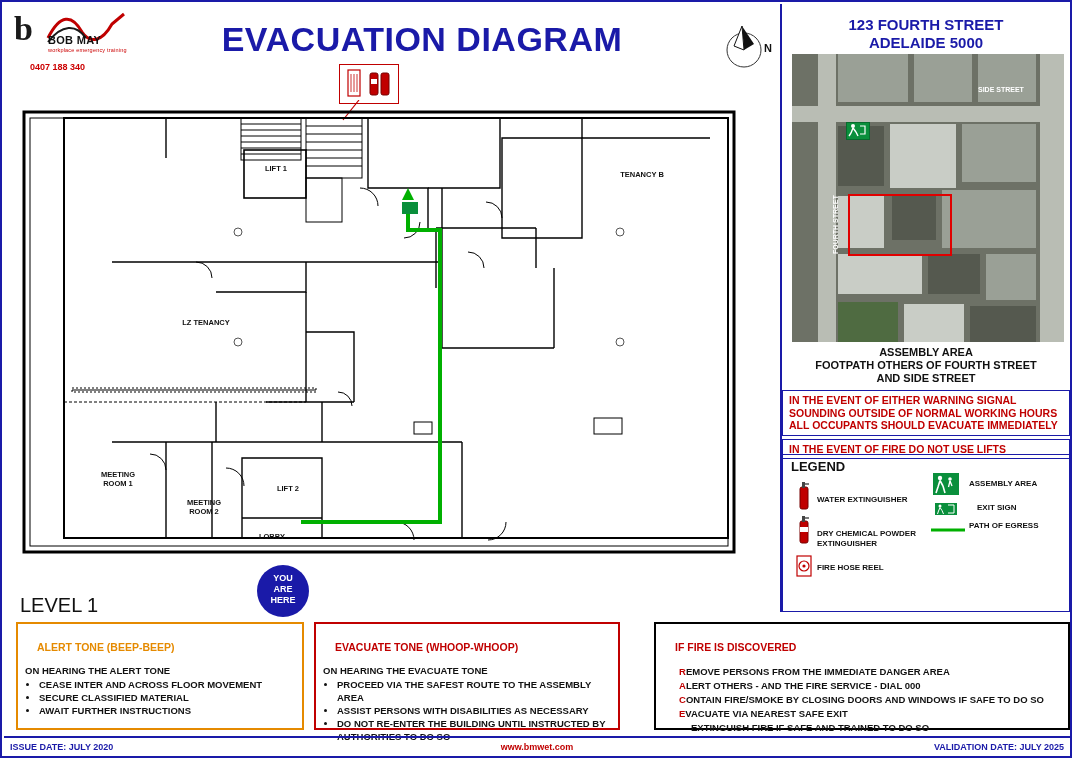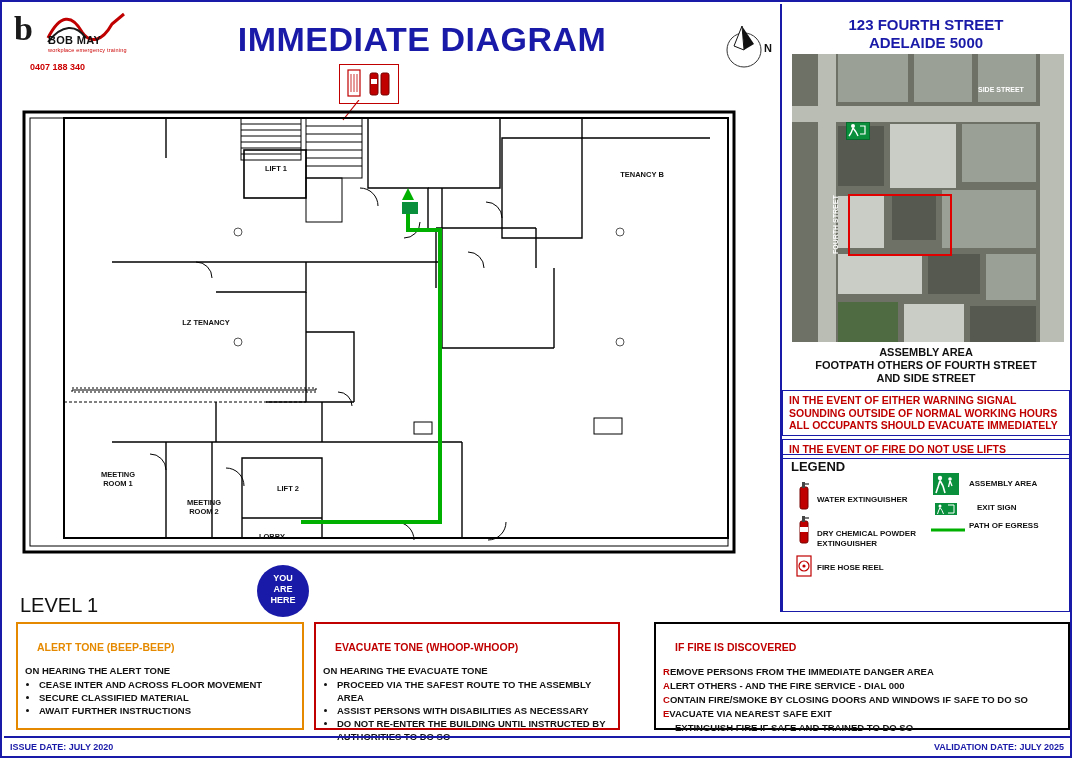--- a/index.html
+++ b/index.html
@@ -62,21 +62,21 @@
   .box p{margin:2px 0 0 0;font-size:9.5px;font-weight:bold;color:#111;}
   .box ul{margin:2px 0 0 0;padding-left:14px;}
   .box li{font-size:9.5px;font-weight:bold;color:#111;line-height:13px;}
 
   #alert-box{left:14px;top:620px;width:288px;height:108px;border:2px solid #e58a00;padding:5px 7px;}
   #alert-box h4{color:#e58a00;}
   #evac-box{left:312px;top:620px;width:306px;height:108px;border:2px solid #c00000;padding:5px 7px;}
   #evac-box h4{color:#c00000;}
   #fire-box{left:652px;top:620px;width:416px;height:108px;border:2px solid #000;padding:5px 7px;}
   #fire-box h4{color:#c00000;}
-  #fire-box .raceline{font-size:9.5px;font-weight:bold;color:#111;line-height:14px;}
+  #fire-box .raceline{font-size:9.5px;font-weight:bold;color:#111;line-height:14px;margin-left:16px;}
   #fire-box .raceline b{color:#c00000;}
 
   
   .footer{position:absolute;left:2px;top:734px;width:1066px;height:20px;border-top:2px solid #1a1aa8;}
   .footer .l{position:absolute;left:6px;top:4px;font-size:9px;font-weight:bold;color:#1a1aa8;}
   .footer .c{position:absolute;left:0;top:4px;width:1066px;text-align:center;font-size:9px;font-weight:bold;color:#c00000;}
   .footer .r{position:absolute;right:6px;top:4px;font-size:9px;font-weight:bold;color:#1a1aa8;}
 
   .rm{position:absolute;font-size:7.5px;font-weight:bold;color:#111;text-align:center;}
 </style>
@@ -89,21 +89,21 @@
     <div class="mark">b</div>
     <svg class="swoosh" viewBox="0 0 80 34">
       <path d="M2 26 C14 2, 26 2, 36 20 C44 32, 56 30, 66 12 L78 2" fill="none" stroke="#c00000" stroke-width="3"></path>
       <path d="M2 30 C16 12, 30 12, 40 26" fill="none" stroke="#1a1a1a" stroke-width="2"></path>
     </svg>
     <div class="bname">BOB MAY</div>
     <div class="tag">workplace emergency training</div>
     <div class="phone">0407 188 340</div>
   </div>
 
-  <div class="main-title">IMMEDIATE DIAGRAM</div>
+  <div class="main-title">EVACUATION DIAGRAM</div>
 
   <div class="compass">
     <svg width="56" height="48" viewBox="0 0 56 48">
       <circle cx="24" cy="26" r="17" fill="#ffffff" stroke="#333" stroke-width="1"></circle>
       <path d="M24 26 L22 2 L34 20 Z" fill="#111"></path>
       <path d="M24 26 L22 2 L14 22 Z" fill="#fff" stroke="#111" stroke-width="1"></path>
     </svg>
     <div class="n">N</div>
   </div>
 
@@ -397,16 +397,17 @@
       <b>C</b><span>ONTAIN FIRE/SMOKE BY CLOSING DOORS AND WINDOWS IF SAFE TO DO SO</span>
     </div>
     <div class="raceline">
       <b>E</b><span>VACUATE VIA NEAREST SAFE EXIT</span>
     </div>
     <div class="raceline" style="padding-left:12px;">EXTINGUISH FIRE IF SAFE AND TRAINED TO DO SO</div>
   </div>
 
   <div class="footer">
     <div class="l">ISSUE DATE: JULY 2020</div>
+    <div class="c">www.bmwet.com</div>
     <div class="r">VALIDATION DATE: JULY 2025</div>
   </div>
 
 </div>
 
 </body></html>

